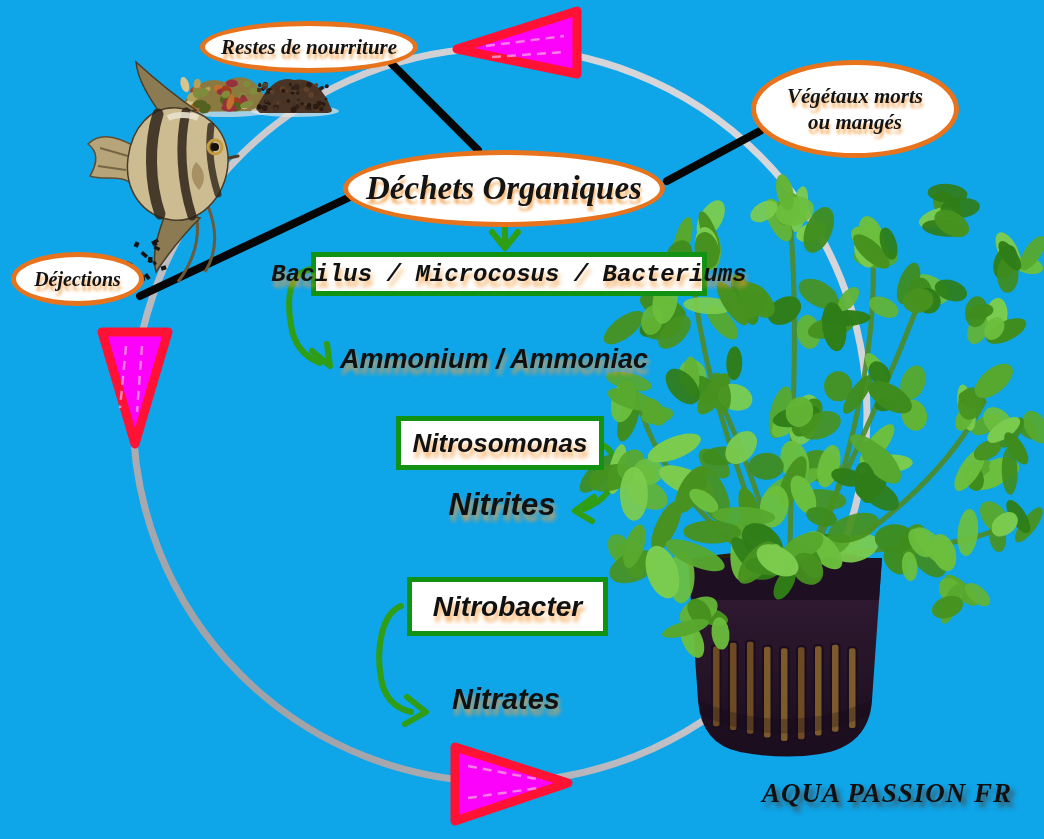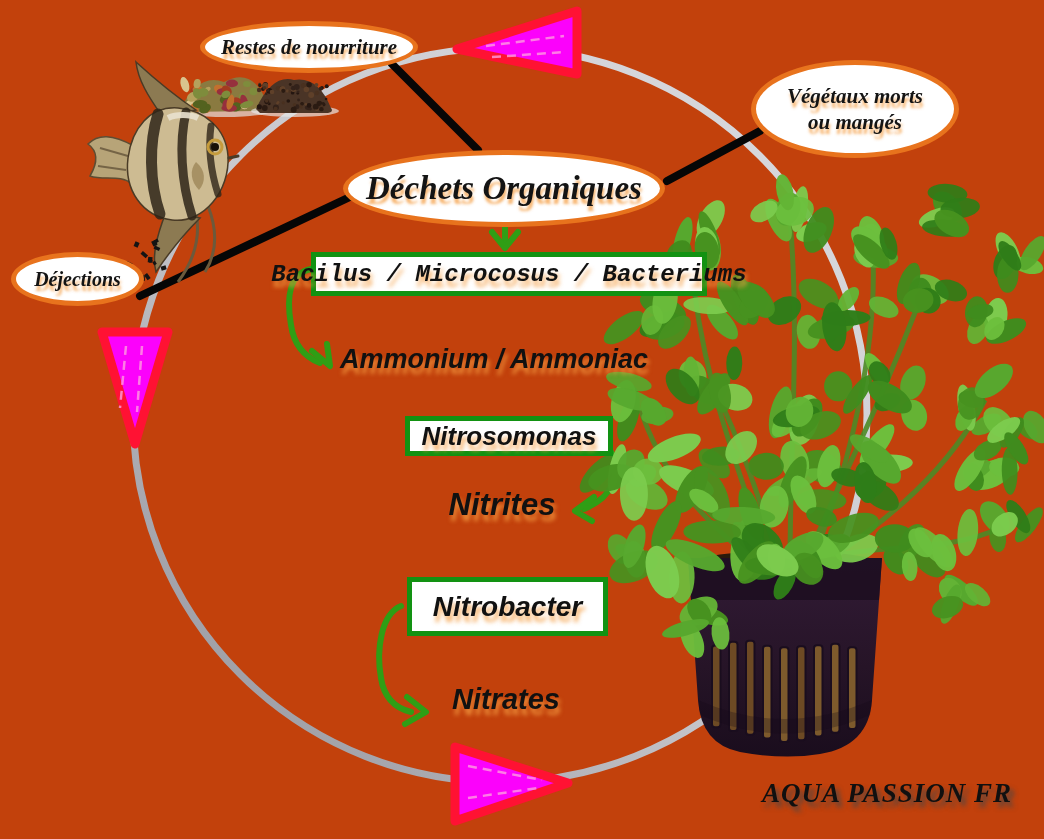--- a/index.html
+++ b/index.html
@@ -6,21 +6,21 @@
     --oval-border:#e8731d;
     --box-border:#129212;
     --arrow-green:#2f9e15;
     --tri-fill:#fb02fb;
     --tri-border:#ff1233;
     --line-black:#060606;
     --ink:#141414;
     --shadow-orange:rgba(245,158,66,.78);
   }
   html,body{margin:0;padding:0;background:#fff;}
-  .stage{position:relative;width:1044px;height:839px;background:#c2410c;overflow:hidden;
+  .stage{position:relative;width:1044px;height:839px;background:#0ea5e9;overflow:hidden;
          font-family:"Liberation Sans", sans-serif;}
   svg.layer{position:absolute;left:0;top:0;}
 
   .oval{position:absolute;border-radius:50%;background:#fff;border:5px solid var(--oval-border);
         display:flex;flex-direction:column;align-items:center;justify-content:center;text-align:center;box-sizing:border-box;}
   .serif-label{font-family:"Liberation Serif", serif;font-style:italic;font-weight:700;color:var(--ink);
         text-shadow:1px 5px 3px var(--shadow-orange);line-height:1.25;white-space:nowrap;}
 
   .gbox{position:absolute;background:#fff;border:5px solid var(--box-border);
         display:flex;align-items:center;justify-content:center;box-sizing:border-box;}
@@ -491,21 +491,21 @@
   </div>
 
   <div class="oval" style="left:343px;top:150px;width:322px;height:77px;">
     <span class="serif-label" style="font-size:33px;font-weight:700;">Déchets Organiques</span>
   </div>
 
   <div class="gbox" style="left:311px;top:252px;width:396px;height:44px;">
     <span class="sans-label" style="font-size:24px;font-family:Liberation Mono, monospace;">Bacilus / Microcosus / Bacteriums</span>
   </div>
 
-  <div class="gbox" style="left:396px;top:416px;width:208px;height:40px;margin-left:9px;">
+  <div class="gbox" style="left:396px;top:416px;width:208px;height:54px;">
     <span class="sans-label" style="font-size:26px;">Nitrosomonas</span>
   </div>
 
   <div class="gbox" style="left:407px;top:577px;width:201px;height:59px;">
     <span class="sans-label" style="font-size:28px;">Nitrobacter</span>
   </div>
 
   <div class="freetext" style="left:340px;top:344px;width:300px;">
     <span class="sans-label" style="font-size:27px;">Ammonium / Ammoniac</span>
   </div>

